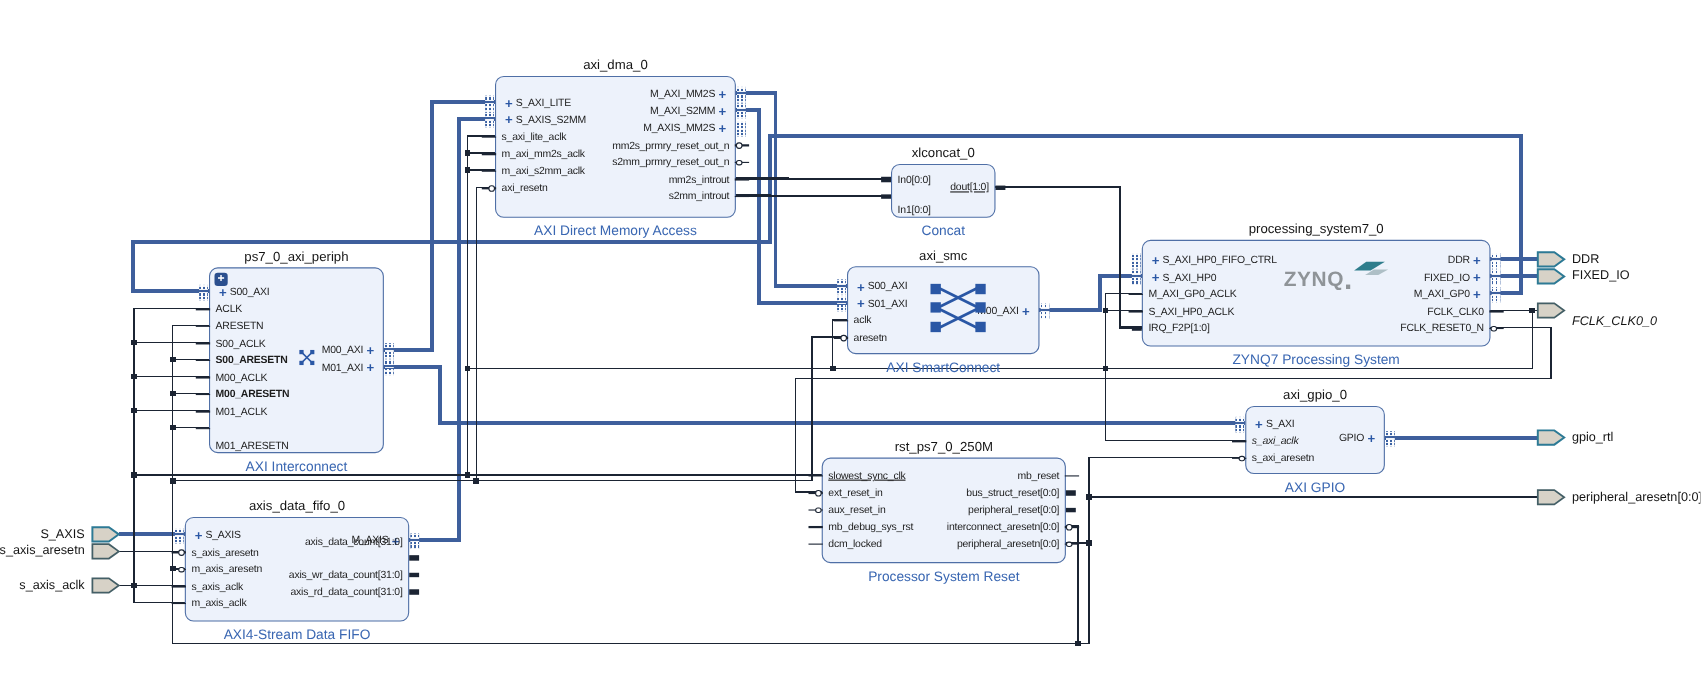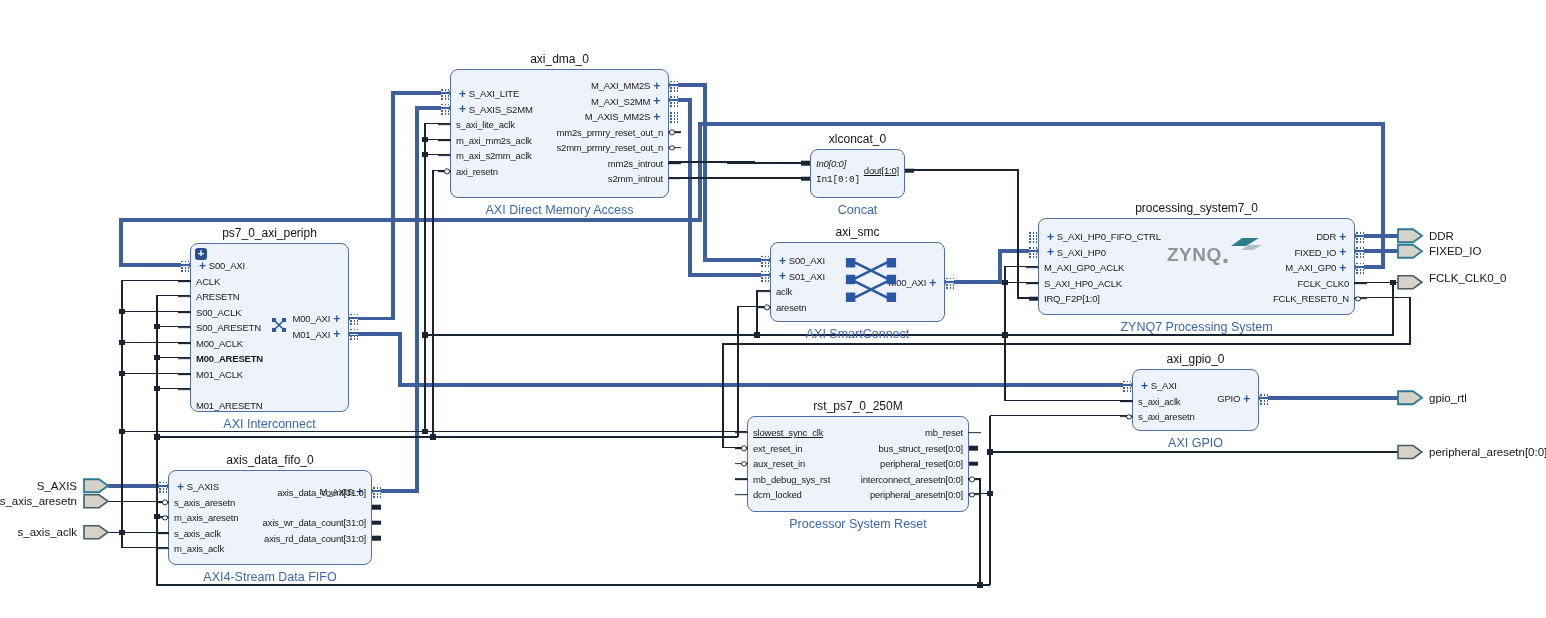--- a/index.html
+++ b/index.html
@@ -176,25 +176,25 @@
         </div>
         <div class="stub line right" style="top: 93.25px;"></div>
         <div class="pin right" style="top: 101px;">
           <span>s2mm_introut</span>
         </div>
         <div class="stub line right" style="top: 108.75px;"></div>
       </div>
       <div class="block" style="left: 810px; top: 149px; width: 93px; height: 47px;">
         <div class="block-title">xlconcat_0</div>
         <div class="block-subtitle">Concat</div>
-        <div class="pin left" style="top: 5.5px; font-style: italic;">
+        <div class="pin left" style="top: 5.5px;">
           <span>In0[0:0]</span>
         </div>
         <div class="stub bus left" style="top: 13.25px;"></div>
-        <div class="pin left" style="top: 22px; font-family: Liberation Mono, monospace;">
+        <div class="pin left" style="top: 34px;">
           <span>In1[0:0]</span>
         </div>
         <div class="stub bus left" style="top: 28.75px;"></div>
         <div class="pin right" style="top: 13px; text-decoration: underline;">
           <span>dout[1:0]</span>
         </div>
         <div class="stub bus right" style="top: 20.75px;"></div>
       </div>
       <div class="block" style="left: 190px; top: 243px; width: 157px; height: 167px;">
         <div class="block-title">ps7_0_axi_periph</div>
@@ -210,21 +210,21 @@
         </div>
         <div class="stub line left" style="top: 37.25px;"></div>
         <div class="pin left" style="top: 45px;">
           <span>ARESETN</span>
         </div>
         <div class="stub line left" style="top: 52.75px;"></div>
         <div class="pin left" style="top: 60.5px;">
           <span>S00_ACLK</span>
         </div>
         <div class="stub line left" style="top: 68.25px;"></div>
-        <div class="pin left" style="top: 76px;">
+        <div class="pin left" style="top: 76px; font-weight: bold;">
           <span>S00_ARESETN</span>
         </div>
         <div class="stub line left" style="top: 83.75px;"></div>
         <div class="pin left" style="top: 91.5px;">
           <span>M00_ACLK</span>
         </div>
         <div class="stub line left" style="top: 99.25px;"></div>
         <div class="pin left" style="top: 107px; font-weight: bold;">
           <span>M00_ARESETN</span>
         </div>
@@ -361,21 +361,21 @@
         </div>
       </div>
       <div class="block" style="left: 1132px; top: 369px; width: 125px; height: 60px;">
         <div class="block-title">axi_gpio_0</div>
         <div class="block-subtitle">AXI GPIO</div>
         <div class="pin left" style="top: 8px;">
           <span class="plus">+</span>
           <span>S_AXI</span>
         </div>
         <div class="stub iface left" style="top: 15.75px;"></div>
-        <div class="pin left" style="top: 23.5px;">
+        <div class="pin left" style="top: 23.5px; font-style: italic;">
           <span>s_axi_aclk</span>
         </div>
         <div class="stub line left" style="top: 31.25px;"></div>
         <div class="pin left" style="top: 39px;">
           <span>s_axi_aresetn</span>
         </div>
         <div class="stub inv left" style="top: 46.75px;"></div>
         <div class="pin right" style="top: 21px;">
           <span>GPIO</span>
           <span class="plus">+</span>
@@ -468,17 +468,17 @@
         </div>
         <div class="stub bus right" style="top: 67.25px;"></div>
       </div>
     </div>
   <div id="ports-layer">
       <div class="port-label" style="top: 485.75px; right: 1469px;">S_AXIS</div>
       <div class="port-label" style="top: 501.25px; right: 1469px;">s_axis_aresetn</div>
       <div class="port-label" style="top: 532.25px; right: 1469px;">s_axis_aclk</div>
       <div class="port-label" style="top: 235.75px; left: 1429px;">DDR</div>
       <div class="port-label" style="top: 251.25px; left: 1429px;">FIXED_IO</div>
-      <div class="port-label" style="top: 278px; left: 1429px;">FCLK_CLK0_0</div>
+      <div class="port-label" style="top: 292px; left: 1429px; font-style: italic;">FCLK_CLK0_0</div>
       <div class="port-label" style="top: 397.75px; left: 1429px;">gpio_rtl</div>
       <div class="port-label" style="top: 452px; left: 1429px;">peripheral_aresetn[0:0]</div>
     </div>
 </div>
 
 </body></html>

